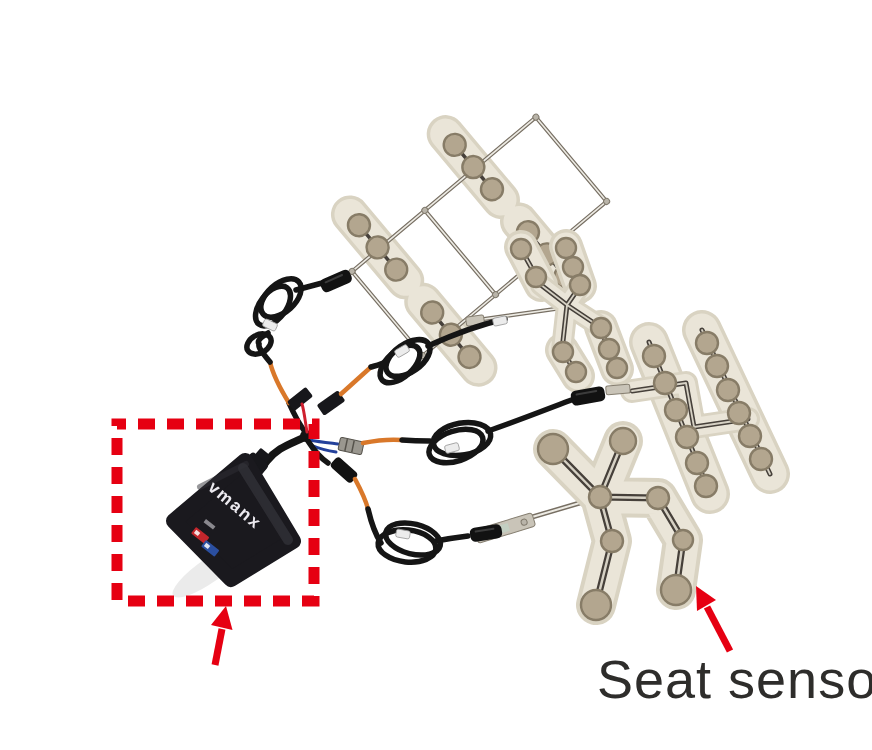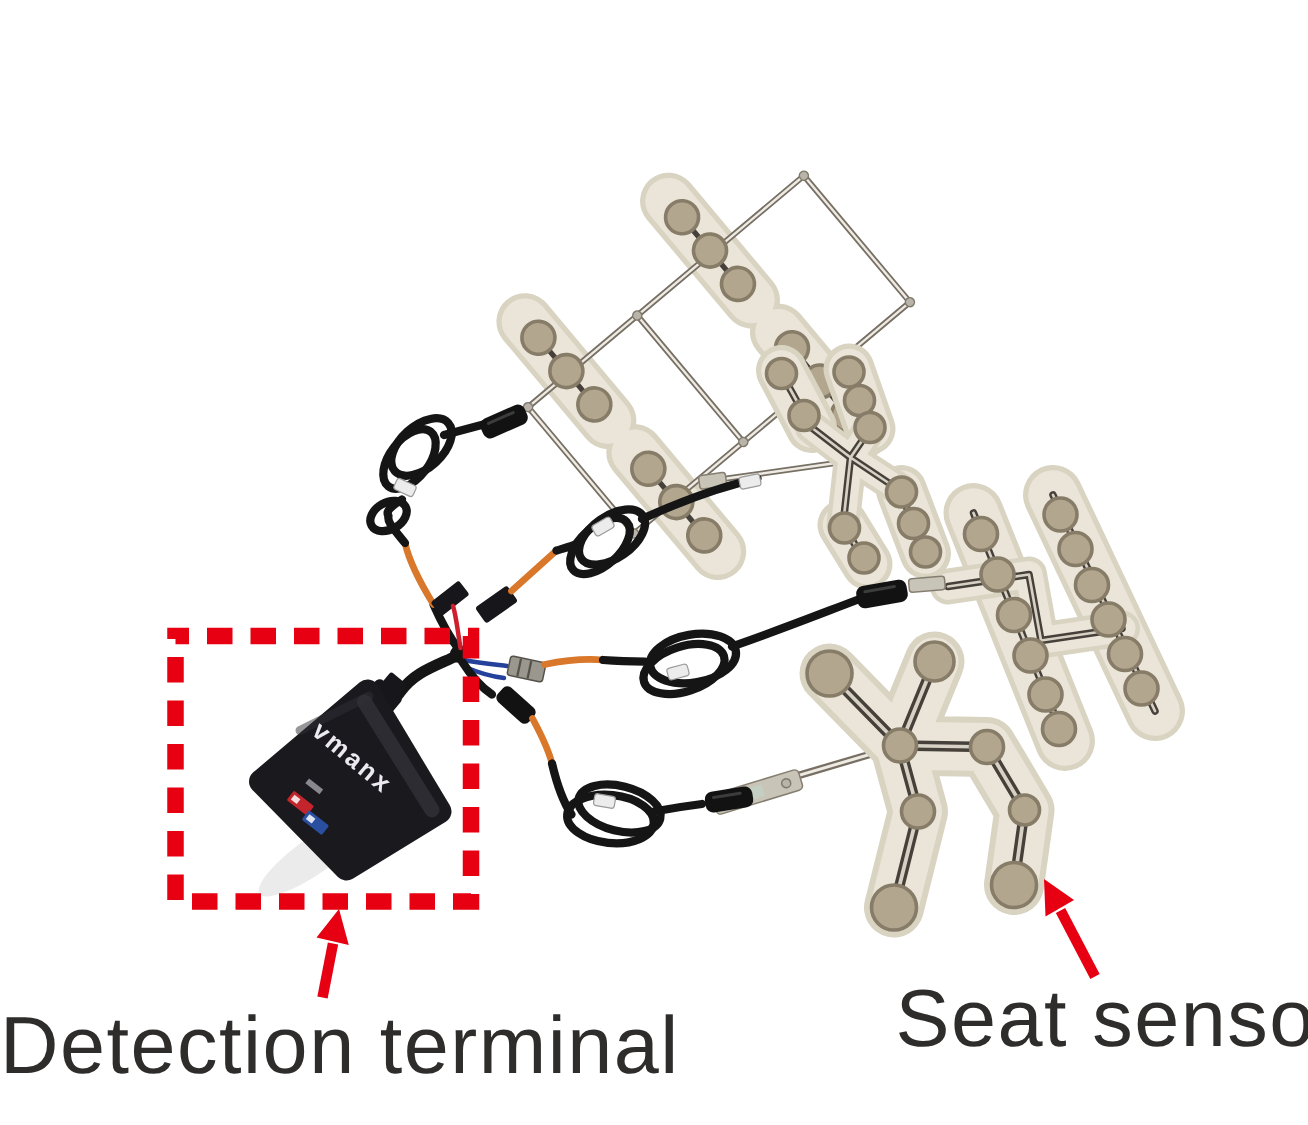--- a/index.html
+++ b/index.html
@@ -248,15 +248,14 @@
         <line class="accent-stroke" x1="215" y1="665" x2="222" y2="629" stroke-width="7"></line>
         <polygon class="accent-fill" points="226,606 232.5,630 211,625"></polygon>
       </g>
       <g>
         <line class="accent-stroke" x1="730" y1="651" x2="707" y2="607" stroke-width="7"></line>
         <polygon class="accent-fill" points="696,586 716,600 697,611"></polygon>
       </g>
     </g>
   </svg>
 
-  <div class="label label-detection">Detection terminal</div>
   <div class="label label-seat">Seat sensor</div>
 </div>
 
 </body></html>

